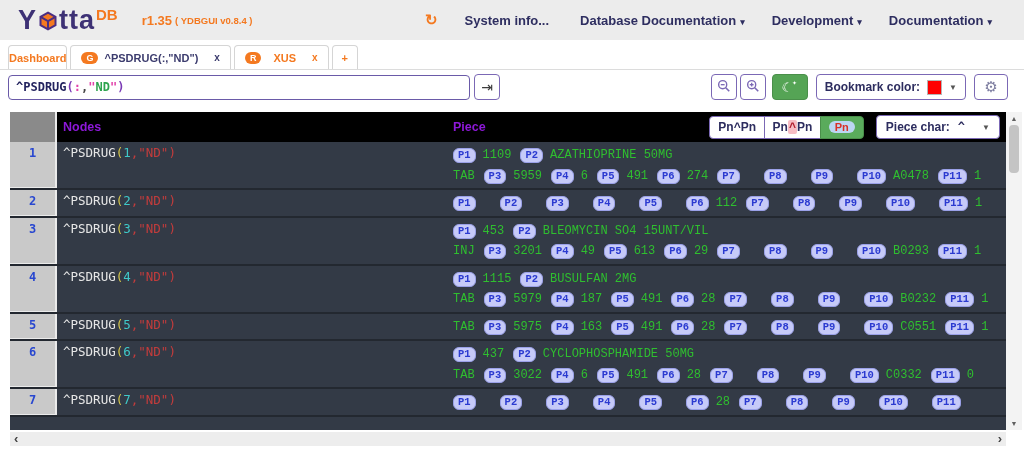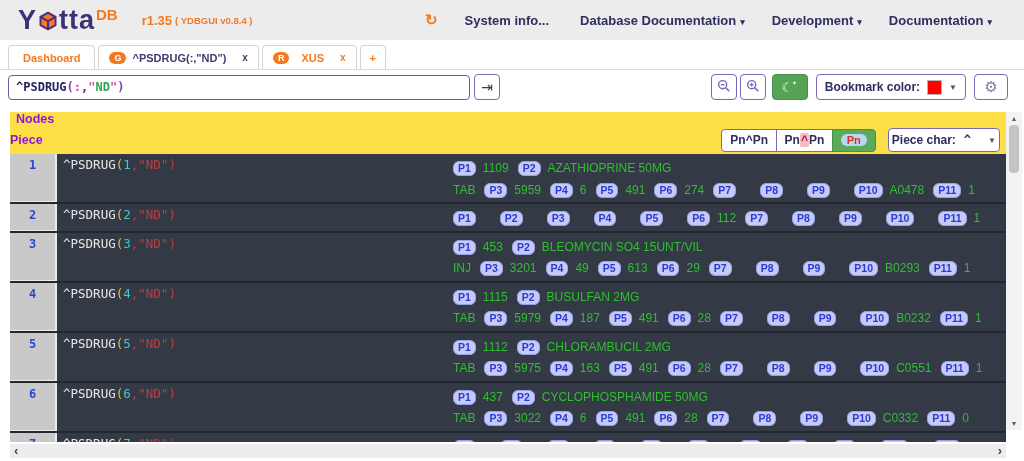--- a/index.html
+++ b/index.html
@@ -16,21 +16,21 @@
   .guiver { color:#f47920; font-weight:bold; font-size:9.5px; margin-left:3px; }
   .topnav { margin-left:auto; display:flex; align-items:center; gap:27px; padding-right:14px; }
   .refresh { color:#f47920; font-size:15px; font-weight:bold; cursor:pointer; }
   .nav-item { color:#2e2e60; font-weight:bold; font-size:13px; cursor:pointer; }
   .nav-item .caret { font-size:9px; margin-left:4px; color:#2e2e60; }
 
   
   .tabbar { height:30px; background:#fff; border-bottom:1px solid #dcdcdc; display:flex; align-items:flex-end; padding-left:8px; }
   .tab { background:#fff; border:1px solid #d5d5d5; border-bottom:none; border-radius:4px 4px 0 0;
          height:24px; display:flex; align-items:center; padding:0 10px; margin-right:3px; cursor:pointer; font-size:11px; font-weight:bold; }
-  .tab-dash { color:#f47920; padding:0 14px;text-align:center; }
+  .tab-dash { color:#f47920; padding:0 0;text-align:center; }
   .tab-badge { background:#f47920; color:#fff; font-size:9px; font-weight:bold; border-radius:7px; padding:1px 5px; margin-right:6px; }
   .tab-label-dark { color:#3c3c6e; }
   .tab-label-orange { color:#f47920;margin-left:6px; }
   .tab-close { font-size:10px; font-weight:bold; margin-left:16px; cursor:pointer; }
   .tab-close.dark { color:#3c3c6e; }
   .tab-close.orange { color:#f47920; }
   .tab-add { color:#f47920; padding:0 9px; }
 
   
   .querybar { height:34px; display:flex; align-items:center; padding:0 8px; background:#fff; }
@@ -48,47 +48,47 @@
   .bookmark-btn { margin-left:5px; height:26px; border:1.5px solid #7b68b5; border-radius:4px; background:#fff;
       display:flex; align-items:center; padding:0 8px; gap:7px; cursor:pointer; }
   .bookmark-label { color:#2d2d5f; font-weight:bold; font-size:12px; }
   .swatch { width:15px; height:15px; border:1px solid #b5b5b5; }
   .dd-caret { font-size:8px; color:#555; }
   .gear-btn { margin-left:5px; width:34px; color:#7d7da0; font-size:15px; }
 
   
   .gridwrap { margin:8px 0 0 10px; display:flex; }
   .grid { width:996px; }
-  .ghead { height:42px; background:#fde047; display:flex; align-items:stretch;flex-direction:column; }
+  .ghead { height:30px; background:#000000; display:flex; align-items:stretch; }
   .ghead .gut-h { width:47px; background:#8a8a8a; border-right:2px solid #ebebeb; }
   .ghead .col-nodes { width:396px; display:flex; align-items:center; padding-left:6px; }
   .ghead .col-data { flex:1; display:flex; align-items:center; }
   .col-title { color:#8d18d8; font-weight:bold; font-size:12.5px; }
   .head-right { margin-left:auto; display:flex; align-items:center; gap:4px; padding-right:6px; }
   .pn-btn { height:23px; border:1.5px solid #7b68b5; background:#fff; border-radius:4px;
       display:flex; align-items:center; padding:0 8px; font-size:12px; font-weight:bold; color:#2d2d5f; cursor:pointer; font-family:"Liberation Sans",sans-serif;}
   .pn-group { display:flex; }
   .pn-group .pn-btn:first-child { border-radius:4px 0 0 4px; }
   .pn-group .pn-btn:nth-child(2) { border-radius:0; margin-left:-1.5px; }
   .pn-caret-hl { background:#f6bcc4; color:#b02030; padding:0 1px; border-radius:2px; }
   .pn-btn.active { background:#5aab5c; border-color:#4a8f4a; border-radius:0 4px 4px 0; margin-left:-1.5px; }
   .pn-pill { background:#bcd6f2; color:#d93025; font-weight:bold; font-size:11px; border-radius:6px; padding:0 6px; }
   .piece-dd { height:24px; border:1.5px solid #7b68b5; border-radius:4px; background:#fff; margin-left:8px;
-      display:flex; align-items:center; padding:0 3px; gap:8px; cursor:pointer;justify-content:center; }
+      display:flex; align-items:center; padding:0 9px; gap:8px; cursor:pointer;justify-content:center; }
   .piece-dd .lbl { color:#2d2d5f; font-weight:bold; font-size:12px; }
   .piece-dd .val { color:#2d2d5f; font-weight:bold; font-size:12px; font-family:"DejaVu Sans Mono",monospace; }
 
   .rows { height:288px; overflow:hidden; background:#333a46; }
   .row { display:flex; border-bottom:2px solid #232830; background:#333a46; }
   .gut { width:47px; background:#c9c9c9; border-right:2px solid #ebebeb; border-bottom:1px solid #ebebeb;
       color:#2847d0; font-weight:bold; font-size:12px; font-family:"DejaVu Sans Mono",monospace;
       text-align:center; padding-top:4px; }
   .node { width:396px; padding:3px 0 0 6px; font-family:"DejaVu Sans Mono",monospace; font-size:12.5px; white-space:nowrap; }
   .n-name { color:#e6e6e6; } .n-paren { color:#d4c54a; } .n-sub { color:#3fc9c9; } .n-rest { color:#c43c3c; }
-  .datacell { flex:1; padding:3px 0 2px 0; font-family:Liberation Sans, sans-serif; overflow:hidden; }
+  .datacell { flex:1; padding:3px 0 2px 0; font-family:Liberation Mono, monospace; overflow:hidden; }
   .line { line-height:19.5px; white-space:nowrap; }
   .badge { display:inline-block; background:#c6caf8; color:#2b3ad0; border:1px solid #9aa0e8; border-radius:6px;
       font-size:10.5px; font-weight:bold; padding:0 4px; line-height:13px; vertical-align:baseline; margin-right:7px; }
   .badge.empty { margin-right:24px; }
   .val { color:#2fbf2f; font-size:12px; margin-right:9px; }
 
   .vscroll { width:16px; height:318px; background:#f3f3f3; display:flex; flex-direction:column; align-items:center; }
   .vscroll .arr { color:#606060; font-size:7px; padding:3px 0; cursor:pointer; }
   .vscroll .thumb { width:10px; height:48px; background:#c4c4c4; border-radius:4px; cursor:pointer; }
   .vscroll .fill { flex:1; }
@@ -245,21 +245,20 @@
           <div class="node"><span class="n-name">^PSDRUG</span><span class="n-paren">(</span><span class="n-sub">4</span><span class="n-rest">,"ND")</span></div>
           <div class="datacell">
             <div class="line"><span class="badge">P1</span><span class="val">1115</span><span class="badge">P2</span><span class="val">BUSULFAN 2MG</span></div>
             <div class="line"><span class="val">TAB</span><span class="badge">P3</span><span class="val">5979</span><span class="badge">P4</span><span class="val">187</span><span class="badge">P5</span><span class="val">491</span><span class="badge">P6</span><span class="val">28</span><span class="badge empty">P7</span><span class="badge empty">P8</span><span class="badge empty">P9</span><span class="badge">P10</span><span class="val">B0232</span><span class="badge">P11</span><span class="val">1</span></div>
           </div>
         </div>
         <div class="row">
           <div class="gut">5</div>
           <div class="node"><span class="n-name">^PSDRUG</span><span class="n-paren">(</span><span class="n-sub">5</span><span class="n-rest">,"ND")</span></div>
           <div class="datacell">
-            <div class="line"><span class="badge">P1</span><span class="val">1112</span><span class="badge">P2</span><span class="val">CHLORAMBUCIL 2MG</span></div>
             <div class="line"><span class="val">TAB</span><span class="badge">P3</span><span class="val">5975</span><span class="badge">P4</span><span class="val">163</span><span class="badge">P5</span><span class="val">491</span><span class="badge">P6</span><span class="val">28</span><span class="badge empty">P7</span><span class="badge empty">P8</span><span class="badge empty">P9</span><span class="badge">P10</span><span class="val">C0551</span><span class="badge">P11</span><span class="val">1</span></div>
           </div>
         </div>
         <div class="row">
           <div class="gut">6</div>
           <div class="node"><span class="n-name">^PSDRUG</span><span class="n-paren">(</span><span class="n-sub">6</span><span class="n-rest">,"ND")</span></div>
           <div class="datacell">
             <div class="line"><span class="badge">P1</span><span class="val">437</span><span class="badge">P2</span><span class="val">CYCLOPHOSPHAMIDE 50MG</span></div>
             <div class="line"><span class="val">TAB</span><span class="badge">P3</span><span class="val">3022</span><span class="badge">P4</span><span class="val">6</span><span class="badge">P5</span><span class="val">491</span><span class="badge">P6</span><span class="val">28</span><span class="badge empty">P7</span><span class="badge empty">P8</span><span class="badge empty">P9</span><span class="badge">P10</span><span class="val">C0332</span><span class="badge">P11</span><span class="val">0</span></div>
           </div>

